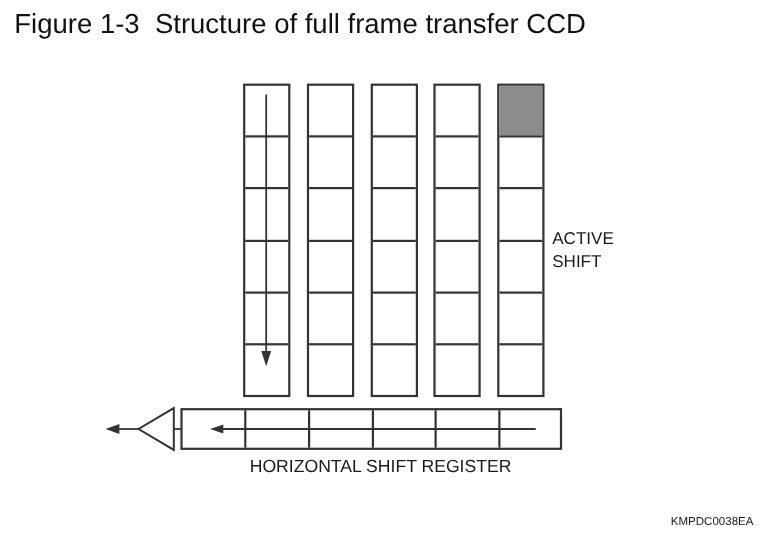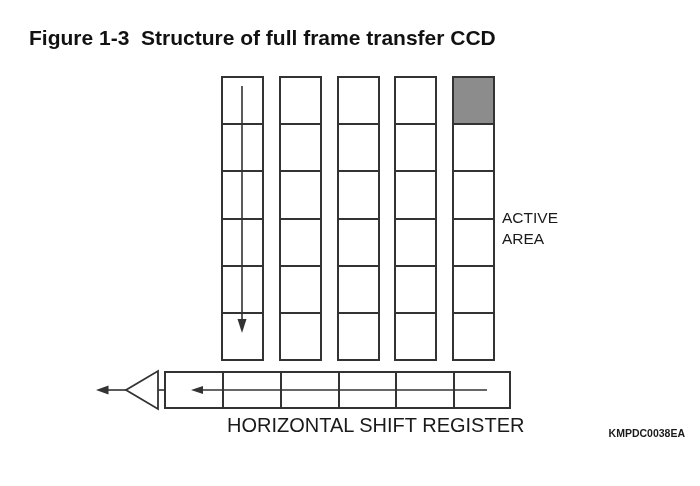--- a/index.html
+++ b/index.html
@@ -10,22 +10,22 @@
   html,body{margin:0;padding:0;background:var(--bg);}
   .stage{
     position:relative;
     width:700px;height:486px;
     background:var(--bg);
     overflow:hidden;
     font-family:"Liberation Sans","DejaVu Sans",sans-serif;
     color:var(--text);
   }
   .title{
-    position:absolute;left:13px;top:7px;margin:16px;
-    font-size:21px;line-height:30px;font-weight:bold;
+    position:absolute;left:13px;top:7px;margin:0;
+    font-size:25px;line-height:30px;font-weight:normal;
     color:#111;white-space:pre;letter-spacing:0;
   }
   
   .grid-wrap{position:absolute;left:221px;top:76px;width:274px;height:285px;}
   .col{
     position:absolute;top:0;width:43px;height:285px;
     border:2px solid var(--line);box-sizing:border-box;
     display:flex;flex-direction:column;background:var(--bg);
   }
   .cell{flex:1;}
@@ -38,24 +38,24 @@
   .reg-divider{
     position:absolute;top:0;width:2px;height:100%;
     background:var(--line);
   }
   .label{
     position:absolute;font-size:15.5px;line-height:21px;
     white-space:pre-line;color:var(--text);
   }
   .v-label{left:131px;top:187px;}
   .a-label{left:502px;top:207px;}
-  .h-label{left:227px;top:415px;font-size:20px;line-height:20px;white-space:nowrap;}
+  .h-label{left:227px;top:415px;font-size:16px;line-height:20px;white-space:nowrap;}
   .part-number{
-    position:absolute;right:15px;top:427px;
-    font-size:10.5px;line-height:13px;color:var(--text);font-weight:bold;
+    position:absolute;right:15px;top:468px;
+    font-size:10.5px;line-height:13px;color:var(--text);
   }
   svg{position:absolute;overflow:visible;}
   .v-arrow{left:234px;top:80px;}
   .h-arrow{left:186px;top:383px;}
   .amp{left:90px;top:366px;}
   svg line{stroke:var(--line);stroke-width:1.6;}
   svg polygon.head{fill:var(--line);stroke:none;}
   svg polygon.tri{fill:var(--bg);stroke:var(--line);stroke-width:1.8;stroke-linejoin:miter;}
 </style>
 </head>
@@ -108,21 +108,21 @@
       </div>
     </div>
 
   <svg class="v-arrow" width="16" height="258" viewBox="0 0 16 258">
     <line x1="8" y1="6" x2="8" y2="240"></line>
     <polygon class="head" points="8,253 3.5,239 12.5,239"></polygon>
   </svg>
 
 
   <div class="label a-label">ACTIVE
-AREA</div>
+SHIFT</div>
 
   <div class="reg-box">
       <div class="reg-divider" style="left: 56px;"></div>
       <div class="reg-divider" style="left: 114px;"></div>
       <div class="reg-divider" style="left: 172px;"></div>
       <div class="reg-divider" style="left: 229px;"></div>
       <div class="reg-divider" style="left: 287px;"></div>
     </div>
 
   <svg class="h-arrow" width="306" height="14" viewBox="0 0 306 14">

